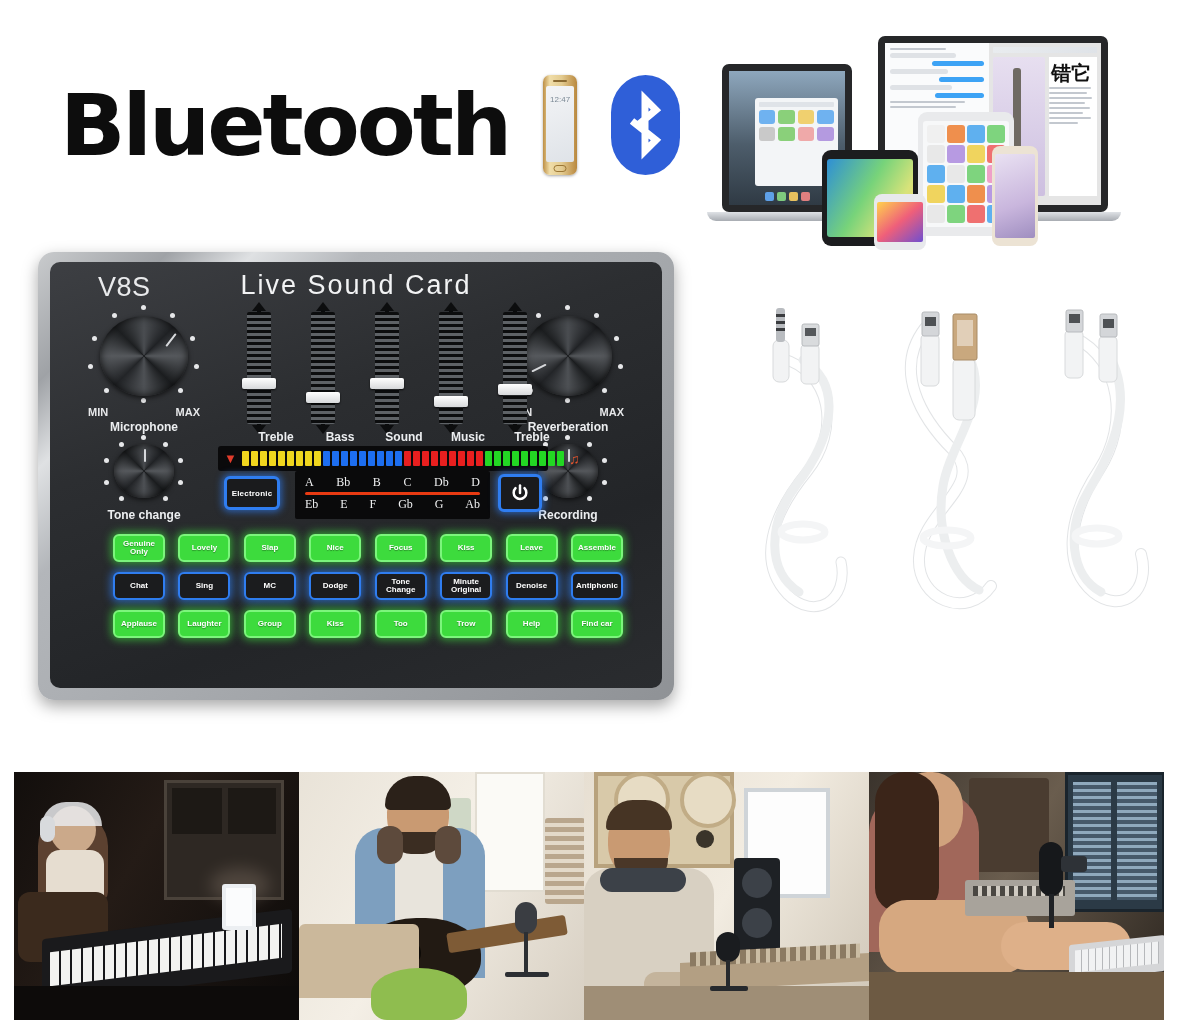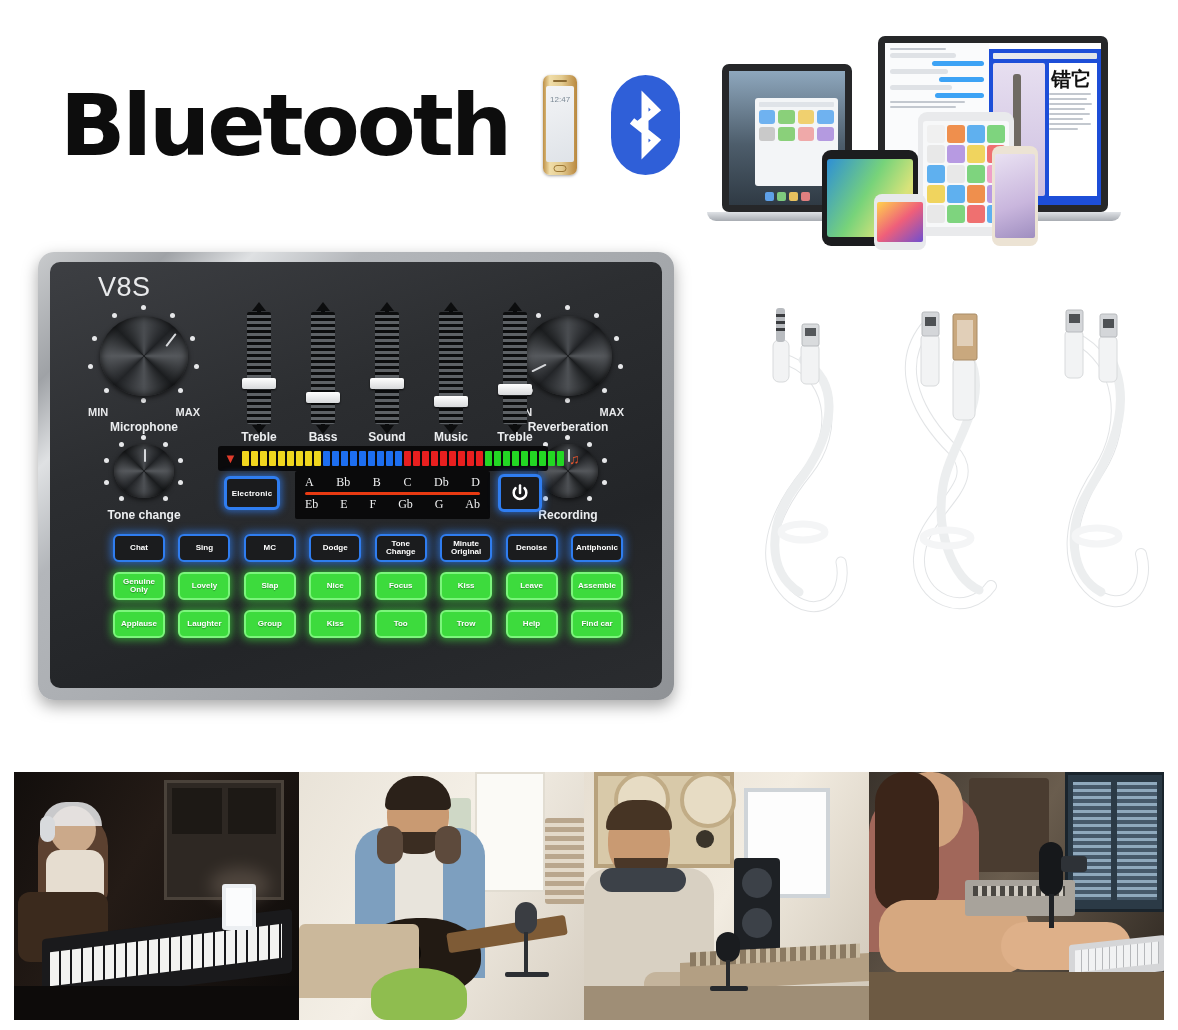--- a/index.html
+++ b/index.html
@@ -87,21 +87,21 @@
   .fader .track{ position:relative; width:38px; height:112px; }
   .ladder{ position:absolute; left:7px; width:24px; height:100%;
            background:repeating-linear-gradient(#0c0d0e 0 3px, #5e6266 3px 6px); border-radius:2px;}
   .fstem{ position:absolute; left:17px; top:-6px; width:4px; height:124px; background:#0a0b0c; }
   .cap{ position:absolute; left:2px; width:34px; height:11px; border-radius:2px;
         background:linear-gradient(#ffffff,#d7d9db); box-shadow:0 1px 2px rgba(0,0,0,.8); }
   .arrow-top, .arrow-bot{ position:absolute; left:12px; width:0; height:0; }
   .arrow-top{ top:-10px; border-left:7px solid transparent; border-right:7px solid transparent; border-bottom:9px solid #0c0d0e; }
   .arrow-bot{ bottom:-10px; border-left:7px solid transparent; border-right:7px solid transparent; border-top:9px solid #0c0d0e; }
   .fader .flabel{ position:absolute; top:118px; width:100%; text-align:center; font-size:12px;
-                  color:#eceef0; font-weight:bold; white-space:nowrap; }
+                  color:#eceef0; font-weight:bold; white-space:nowrap;margin-left:17px; }
 
   
   #ledbar{ position:absolute; left:168px; top:184px; width:330px; height:25px;
            background:#0a0a0b; border-radius:3px; display:flex; align-items:center;
            padding:0 6px; gap:2px; }
   .led{ width:7px; height:15px; border-radius:1px; }
   #ledbar .mic-ic{ color:#e13c2b; font-size:13px; margin-right:3px; }
   #ledbar .note-ic{ color:#e8552e; font-size:14px; margin-left:3px; }
 
   
@@ -163,21 +163,21 @@
           <div class="dl" style="width:60%;"></div>
           <div class="chat-g" style="width:70%;"></div>
           <div class="chat-b" style="width:55%; margin-left:auto;"></div>
           <div class="chat-g" style="width:62%;"></div>
           <div class="chat-b" style="width:48%; margin-left:auto;"></div>
           <div class="chat-g" style="width:66%;"></div>
           <div class="chat-b" style="width:52%; margin-left:auto;"></div>
           <div class="dl" style="width:80%;"></div>
           <div class="dl" style="width:70%;"></div>
         </div>
-        <div style="width:52%; background:#1d4ed8; position:relative; padding:4px;margin-top:6px;">
+        <div style="width:52%; background:#e5e5e5; position:relative; padding:4px;">
           <div style="height:6px; background:linear-gradient(90deg,#e9ecef,#dfe3e8); border-radius:1px; margin-bottom:4px;"></div>
           <div style="display:flex; gap:4px; height:90%;">
             <div style="flex:1.1; background:linear-gradient(#e7dff0,#cdbfe0); border-radius:2px; position:relative;">
               <div style="position:absolute; left:38%; top:8%; width:16%; height:80%; background:#6f6a63; border-radius:3px;"></div>
             </div>
             <div style="flex:1; background:#fff;">
               <div class="cjk" style="font-size:20px; line-height:1; margin:6px 0 4px 2px;">错它</div>
               <div class="dl" style="width:88%;"></div>
                 <div class="dl" style="width:80%;"></div>
               <div class="dl" style="width:90%;"></div>
@@ -330,20 +330,21 @@
       </g>
       <ellipse cx="56" cy="236" rx="22" ry="8" fill="none" stroke="#f4f5f6" stroke-width="7"></ellipse>
     </svg>
   </div>
 </div>
 
 <div id="soundcard">
   <div id="sc-face">
 
     <div id="sc-model">V8S</div>
+    <div id="sc-title">Live  Sound  Card</div>
 
     <div class="knob-wrap" style="left:32px; top:44px; width:124px;">
       <div class="knob-ring" style="width:124px; height:100px;">
         <div class="dot" style="left:59px; top:-1px;"></div>
         <div class="dot" style="left:30px; top:7px;"></div>
         <div class="dot" style="left:88px; top:7px;"></div>
         <div class="dot" style="left:10px; top:30px;"></div>
         <div class="dot" style="left:108px; top:30px;"></div>
         <div class="dot" style="left:6px; top:58px;"></div>
         <div class="dot" style="left:112px; top:58px;"></div>
@@ -540,20 +541,63 @@
 
     <div class="bluebtn" style="left:448px; top:212px; width:44px; height:38px;">
       <svg width="20" height="20" viewBox="0 0 24 24" aria-hidden="true">
         <path d="M12 3 V12" stroke="#ffffff" stroke-width="3" stroke-linecap="round" fill="none"></path>
         <path d="M6.6 6.2 a7.6 7.6 0 1 0 10.8 0" stroke="#ffffff" stroke-width="3" stroke-linecap="round" fill="none"></path>
       </svg>
     </div>
 
     <div id="btn-grid">
         <div class="brow">
+          <div class="gbtn b-green">
+            <div>
+              <span>Genuine</span>
+              <span>Only</span>
+            </div>
+          </div>
+          <div class="gbtn b-green">
+            <div>
+              <span>Lovely</span>
+            </div>
+          </div>
+          <div class="gbtn b-green">
+            <div>
+              <span>Slap</span>
+            </div>
+          </div>
+          <div class="gbtn b-green">
+            <div>
+              <span>Nice</span>
+            </div>
+          </div>
+          <div class="gbtn b-green">
+            <div>
+              <span>Focus</span>
+            </div>
+          </div>
+          <div class="gbtn b-green">
+            <div>
+              <span>Kiss</span>
+            </div>
+          </div>
+          <div class="gbtn b-green">
+            <div>
+              <span>Leave</span>
+            </div>
+          </div>
+          <div class="gbtn b-green">
+            <div>
+              <span>Assemble</span>
+            </div>
+          </div>
+        </div>
+        <div class="brow">
           <div class="gbtn b-blue">
             <div>
               <span>Chat</span>
             </div>
           </div>
           <div class="gbtn b-blue">
             <div>
               <span>Sing</span>
             </div>
           </div>
@@ -580,63 +624,20 @@
             </div>
           </div>
           <div class="gbtn b-blue">
             <div>
               <span>Denoise</span>
             </div>
           </div>
           <div class="gbtn b-blue">
             <div>
               <span>Antiphonic</span>
-            </div>
-          </div>
-        </div>
-        <div class="brow">
-          <div class="gbtn b-green">
-            <div>
-              <span>Genuine</span>
-              <span>Only</span>
-            </div>
-          </div>
-          <div class="gbtn b-green">
-            <div>
-              <span>Lovely</span>
-            </div>
-          </div>
-          <div class="gbtn b-green">
-            <div>
-              <span>Slap</span>
-            </div>
-          </div>
-          <div class="gbtn b-green">
-            <div>
-              <span>Nice</span>
-            </div>
-          </div>
-          <div class="gbtn b-green">
-            <div>
-              <span>Focus</span>
-            </div>
-          </div>
-          <div class="gbtn b-green">
-            <div>
-              <span>Kiss</span>
-            </div>
-          </div>
-          <div class="gbtn b-green">
-            <div>
-              <span>Leave</span>
-            </div>
-          </div>
-          <div class="gbtn b-green">
-            <div>
-              <span>Assemble</span>
             </div>
           </div>
         </div>
         <div class="brow">
           <div class="gbtn b-green">
             <div>
               <span>Applause</span>
             </div>
           </div>
           <div class="gbtn b-green">

